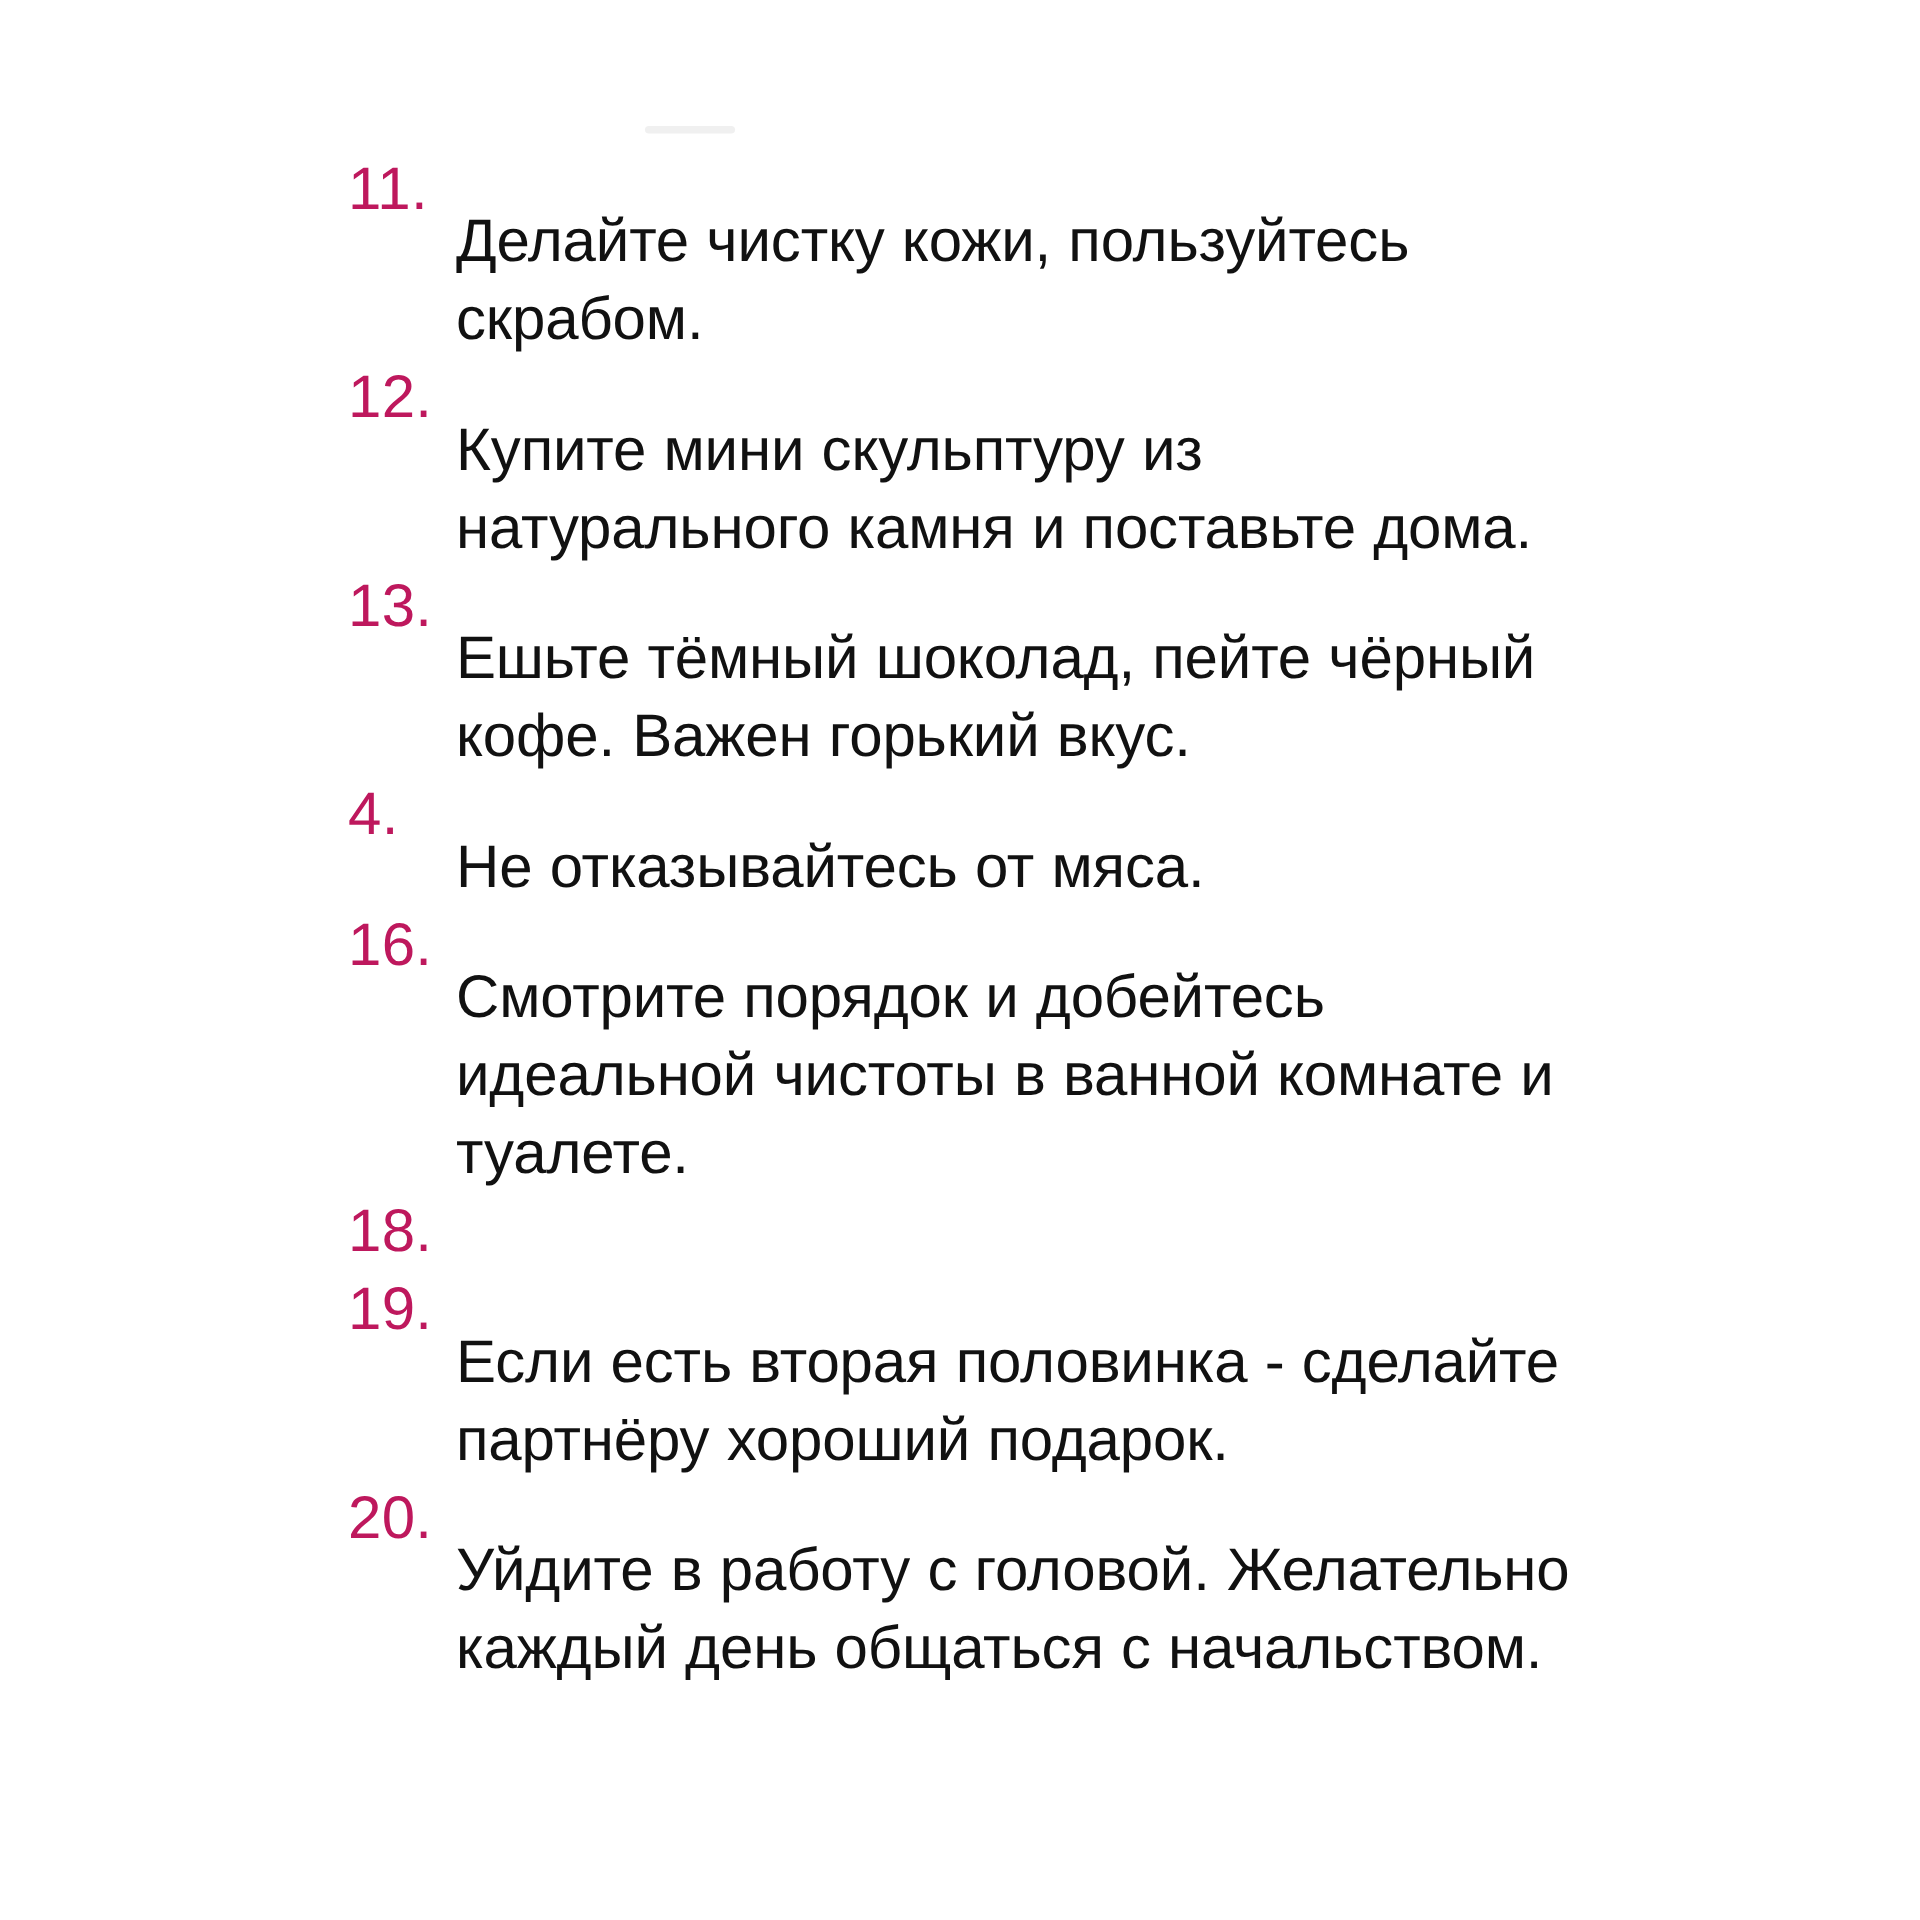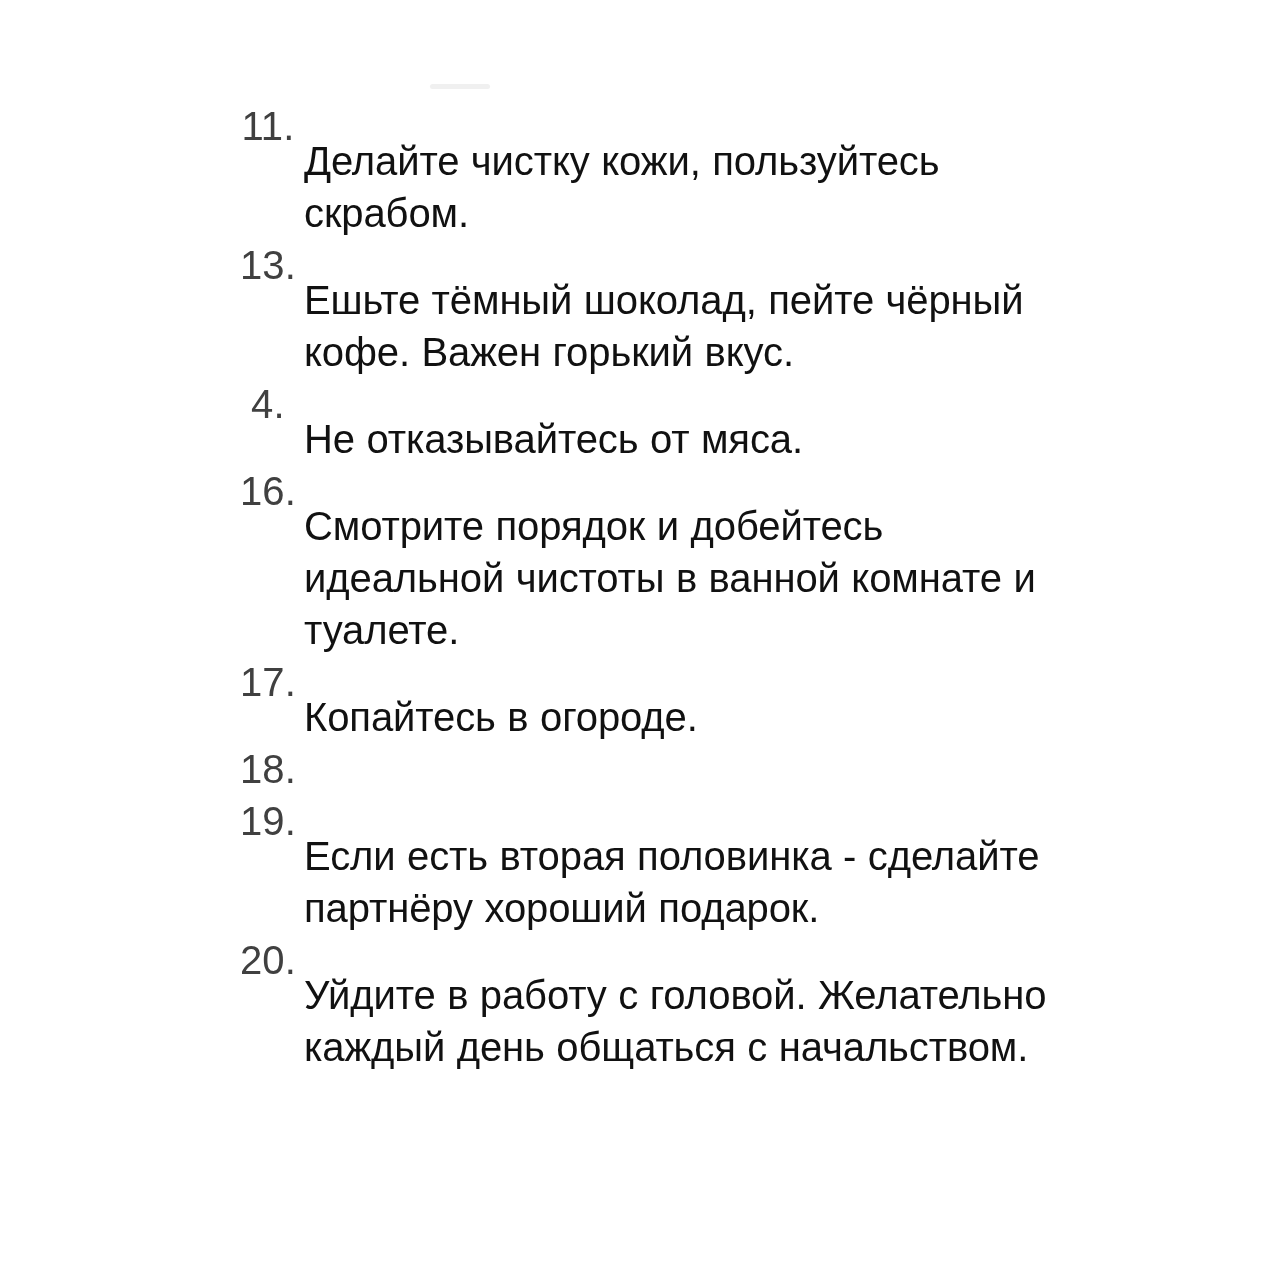--- a/index.html
+++ b/index.html
@@ -50,25 +50,25 @@
   .tip-item {
     display: flex;
     align-items: flex-start;
     margin: 0;
     padding: 0;
   }
 
   .tip-number {
     flex: 0 0 auto;
     width: 72px;
-    text-align: center;
+    text-align: left;
     font-size: 40px;
     line-height: 52px;
     letter-spacing: 0.2px;
-    color: #404040;
+    color: #be185d;
     white-space: nowrap;
   }
 
   .tip-text {
     flex: 1 1 auto;
     font-size: 40px;
     line-height: 52px;
     letter-spacing: -0.1px;
     color: #111111;
     max-width: 745px;
@@ -83,41 +83,41 @@
 
   <div class="top-artifact"></div>
 
   <ol class="tips-list">
 
     <li class="tip-item">
       <span class="tip-number">11.</span>
       <span class="tip-text">Делайте чистку кожи, пользуйтесь скрабом.</span>
     </li>
 
+    <li class="tip-item">
+      <span class="tip-number">12.</span>
+      <span class="tip-text">Купите мини скульптуру из натурального камня и поставьте дома.</span>
+    </li>
 
     <li class="tip-item">
       <span class="tip-number">13.</span>
       <span class="tip-text">Ешьте тёмный шоколад, пейте чёрный кофе. Важен горький вкус.</span>
     </li>
 
 
     <li class="tip-item">
       <span class="tip-number">4.</span>
       <span class="tip-text">Не отказывайтесь от мяса.</span>
     </li>
 
     <li class="tip-item">
       <span class="tip-number">16.</span>
       <span class="tip-text">Смотрите порядок и добейтесь идеальной чистоты в ванной комнате и туалете.</span>
     </li>
 
-    <li class="tip-item">
-      <span class="tip-number">17.</span>
-      <span class="tip-text">Копайтесь в огороде.</span>
-    </li>
 
     <li class="tip-item">
       <span class="tip-number">18.</span>
     </li>
 
     <li class="tip-item">
       <span class="tip-number">19.</span>
       <span class="tip-text">Если есть вторая половинка - сделайте партнёру хороший подарок.</span>
     </li>
 

